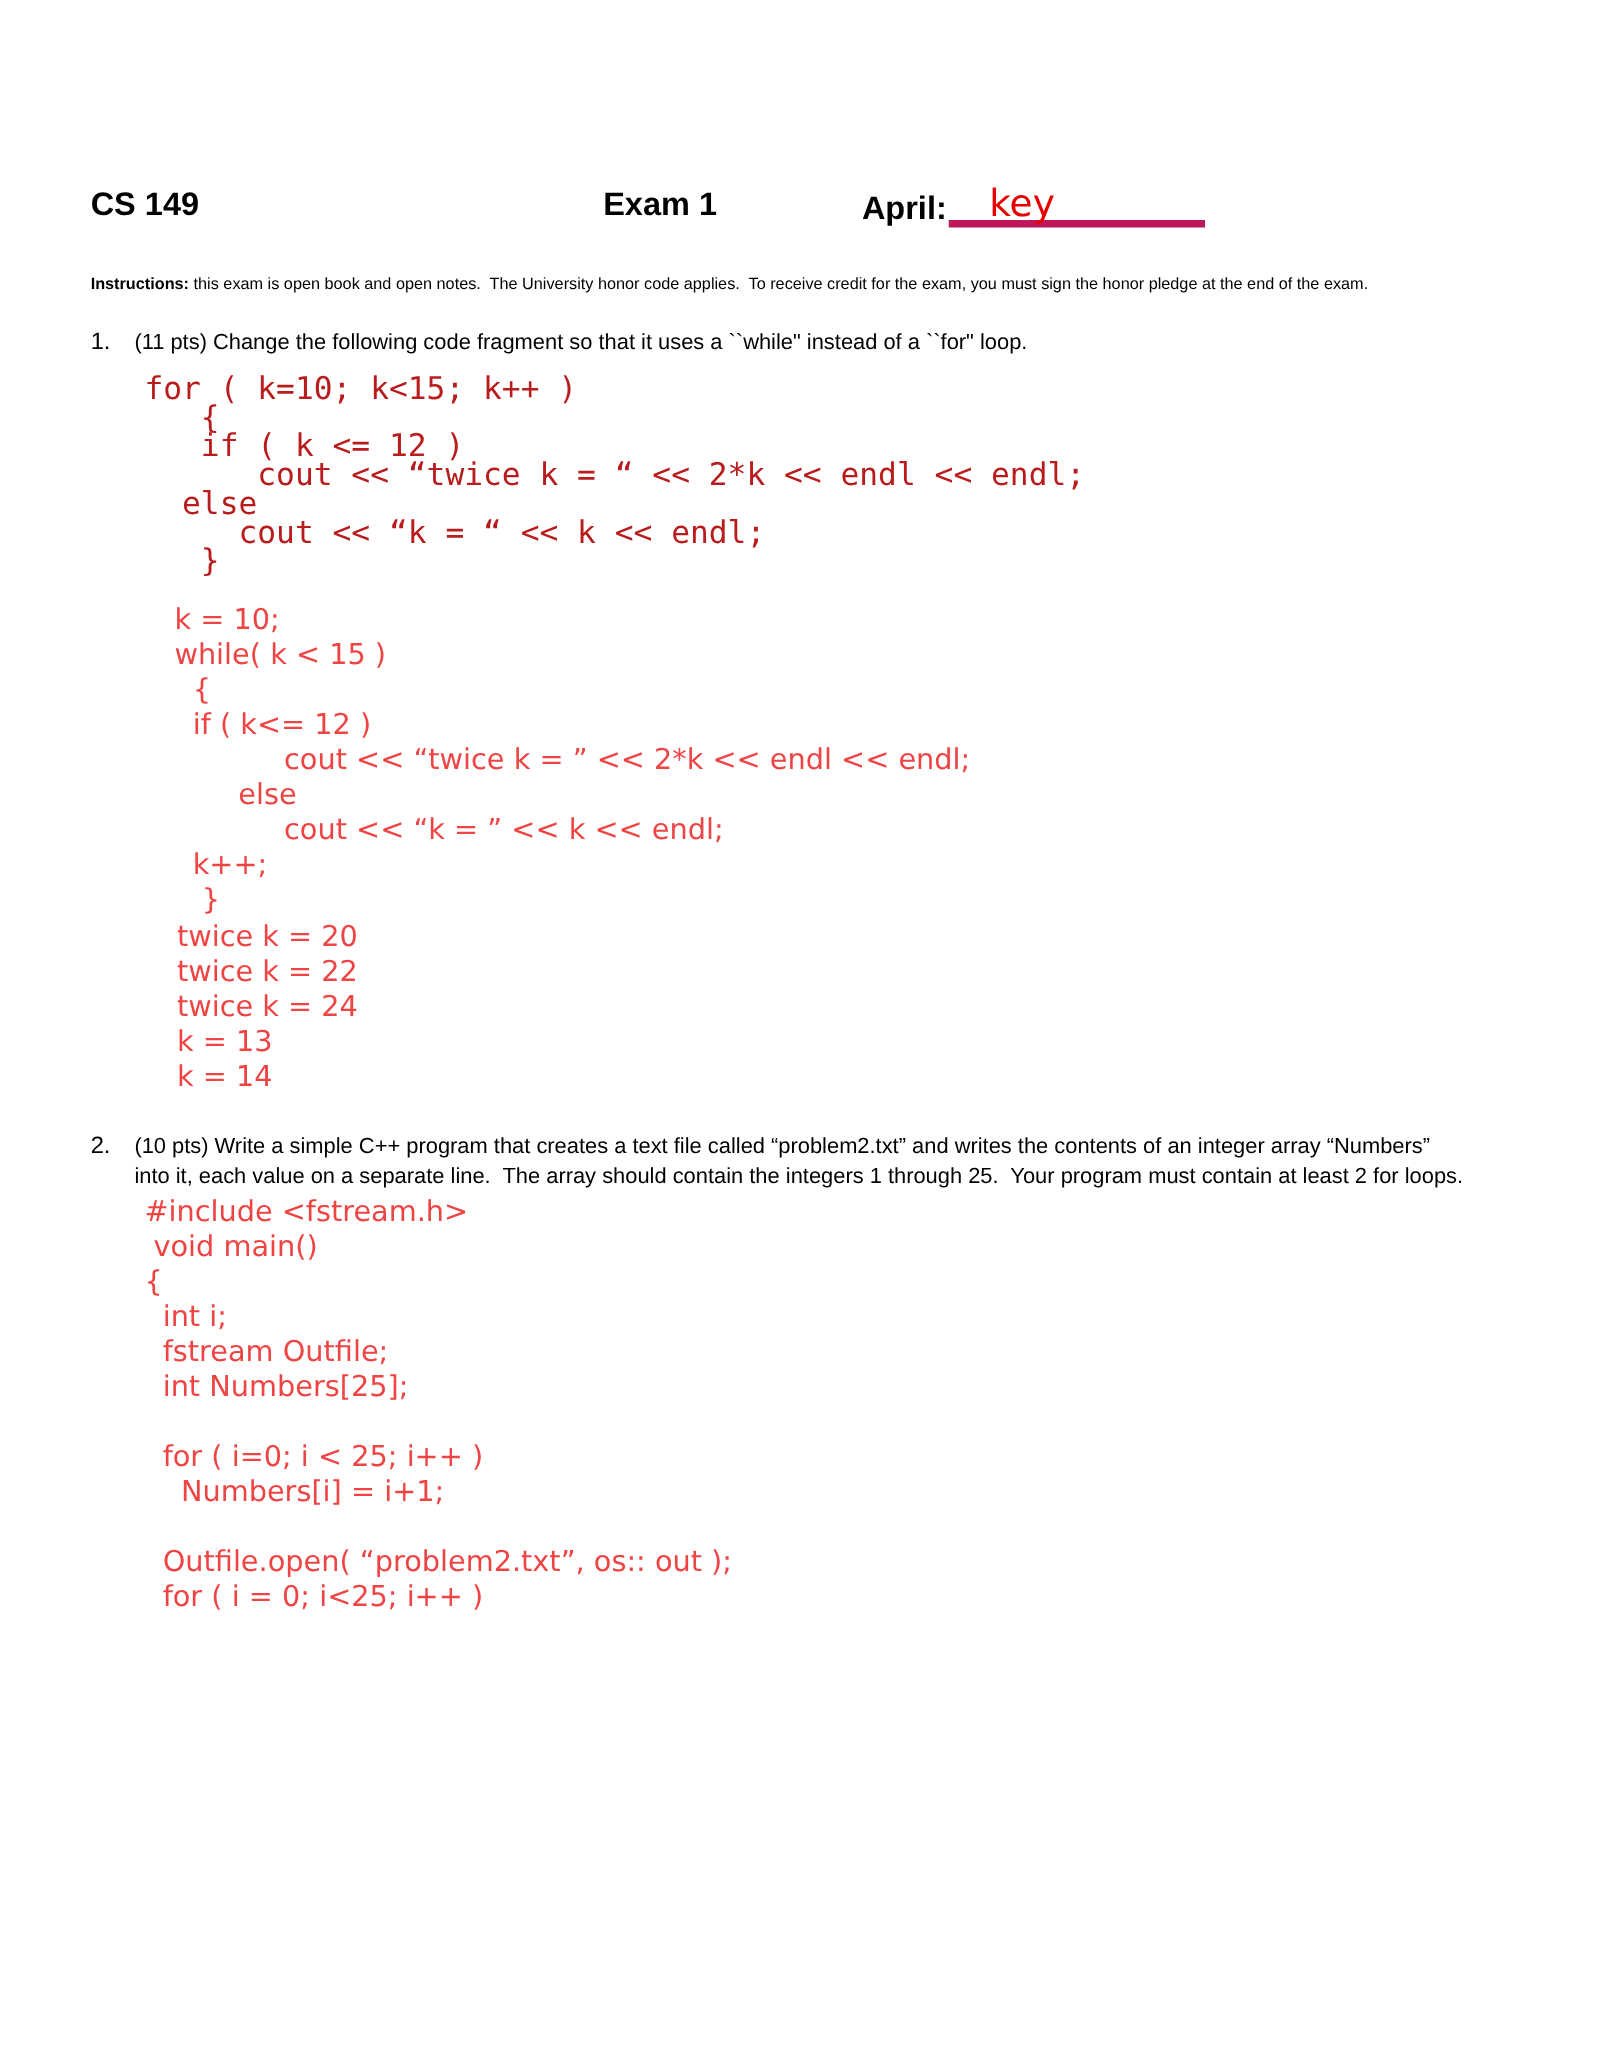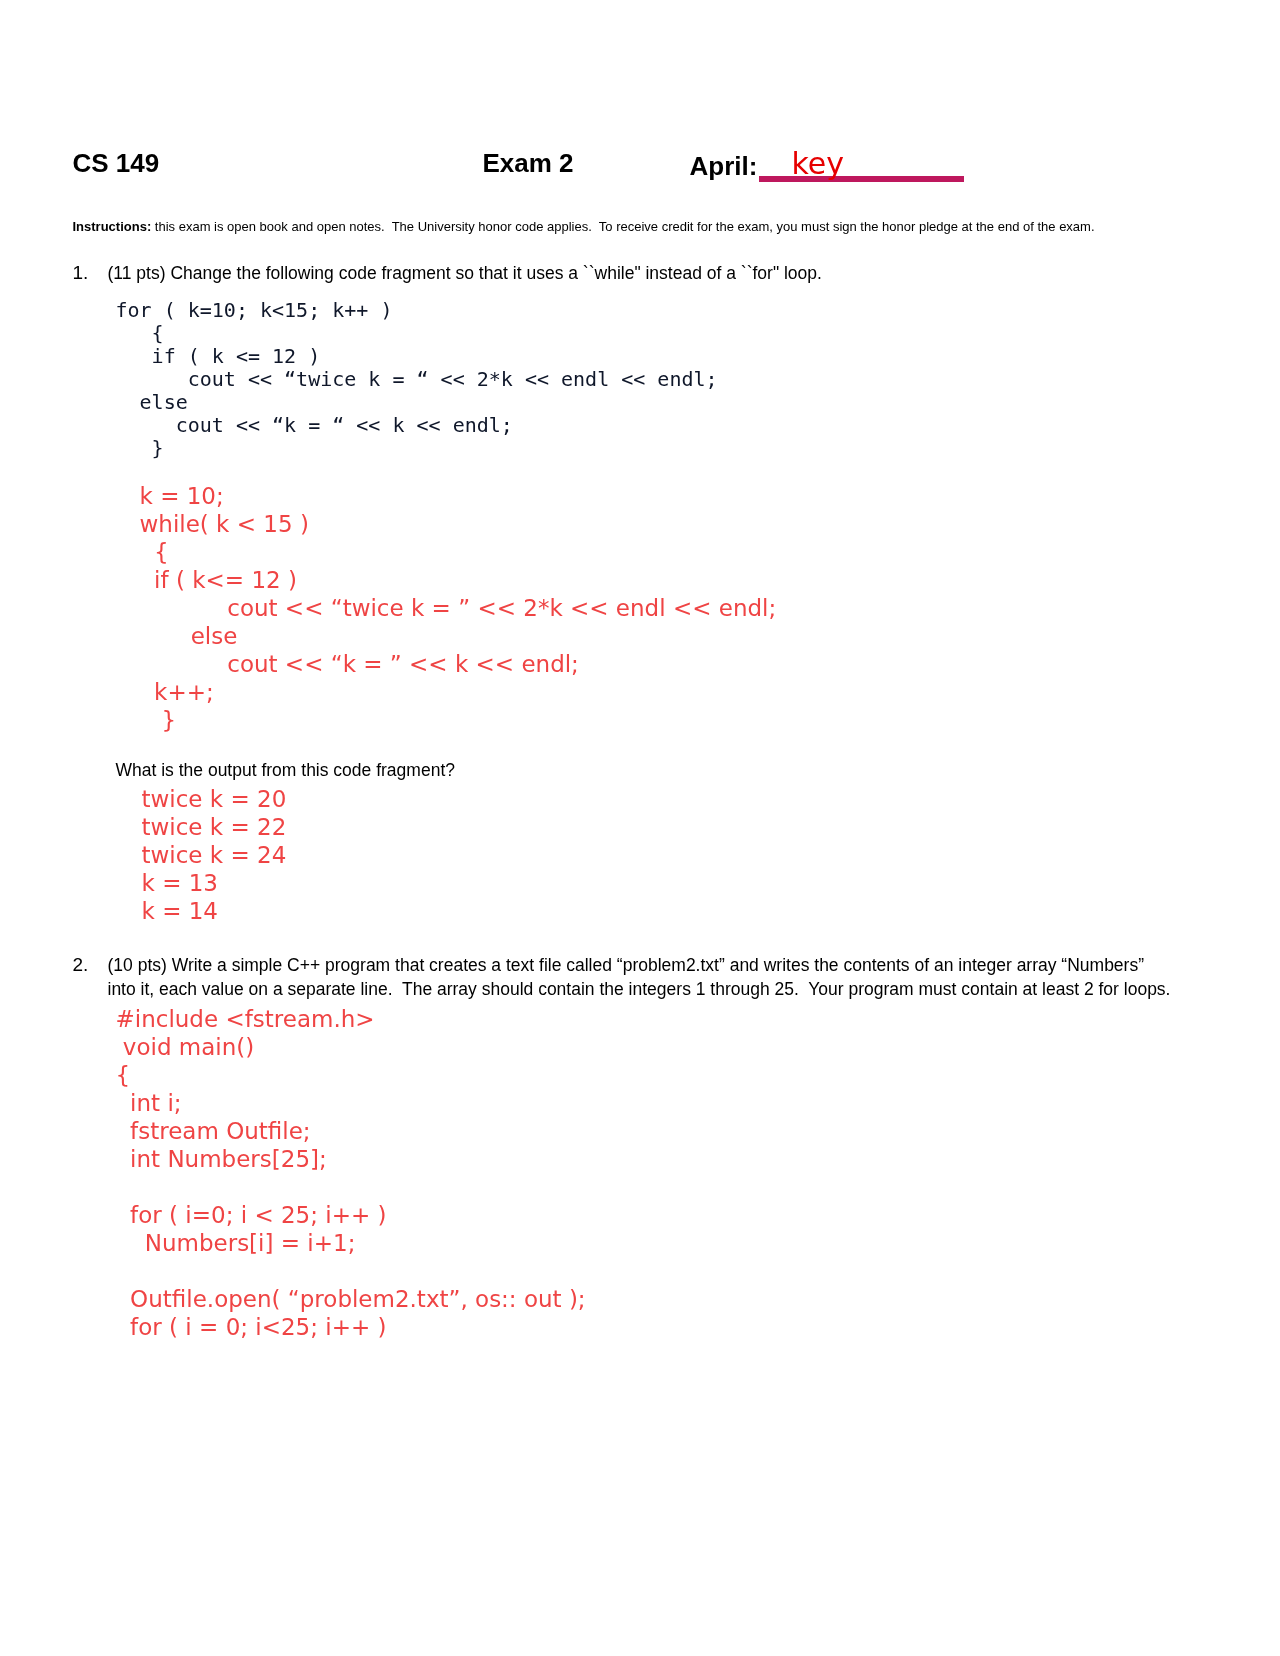--- a/index.html
+++ b/index.html
@@ -49,43 +49,43 @@
   .question { margin-top: 22px; }
   .q2 { margin-top: 28px; }
   .q-head { display: flex; align-items: baseline; }
   .q-num { width: 35px; flex: 0 0 35px; font-size: 19px; }
   .q-prompt { flex: 1; font-size: 17.5px; line-height: 24px; white-space: pre-wrap; }
 
   pre { white-space: pre; }
   .black-code {
     margin: 14px 0 0 43px;
     font-family: "DejaVu Sans Mono", "Liberation Mono", monospace;
-    font-size: 20px;
+    font-size: 25px;
     line-height: 23px;
-    color: #0f172a;
+    color: #b91c1c;
   }
   .red { color: #ef4444; }
   .handwriting {
     font-family: "DejaVu Sans", sans-serif;
     font-size: 23px;
     line-height: 28px;
   }
   .answer-code  { margin: 22px 0 0 67px; }
   .output-prompt { margin: 24px 0 0 43px; font-size: 17.5px; line-height: 25px; }
   .output-code  { margin: 2px 0 0 69px; }
   .q2-answer    { margin: 4px 0 0 43px; }
 </style>
 </head>
 <body>
 
 <div class="page">
 
   <header class="header">
     <span class="course">CS 149</span>
-    <span class="exam">Exam 2</span>
+    <span class="exam">Exam 1</span>
     <span class="name-block"><span class="name-label">April:</span><span class="name-line"><span class="name-value">key</span></span></span>
   </header>
 
 
   <p class="instructions"><span class="bold-label">Instructions:</span><span> this exam is open book and open notes.  The University honor code applies.  To receive credit for the exam, you must sign the honor pledge at the end of the exam.</span></p>
 
   <section class="question q1">
     <div class="q-head">
       <span class="q-num">1.</span>
       <span class="q-prompt">(11 pts) Change the following code fragment so that it uses a ``while" instead of a ``for" loop.</span>
@@ -99,21 +99,20 @@
    }</pre>
     <pre class="red handwriting answer-code">k = 10;
 while( k &lt; 15 )
   {
   if ( k&lt;= 12 )
             cout &lt;&lt; “twice k = ” &lt;&lt; 2*k &lt;&lt; endl &lt;&lt; endl;
        else
             cout &lt;&lt; “k = ” &lt;&lt; k &lt;&lt; endl;
   k++;
    }</pre>
-    <div class="output-prompt">What is the output from this code fragment?</div>
     <pre class="red handwriting output-code">twice k = 20
 twice k = 22
 twice k = 24
 k = 13
 k = 14</pre>
   </section>
 
   <section class="question q2">
     <div class="q-head">
       <span class="q-num">2.</span>

